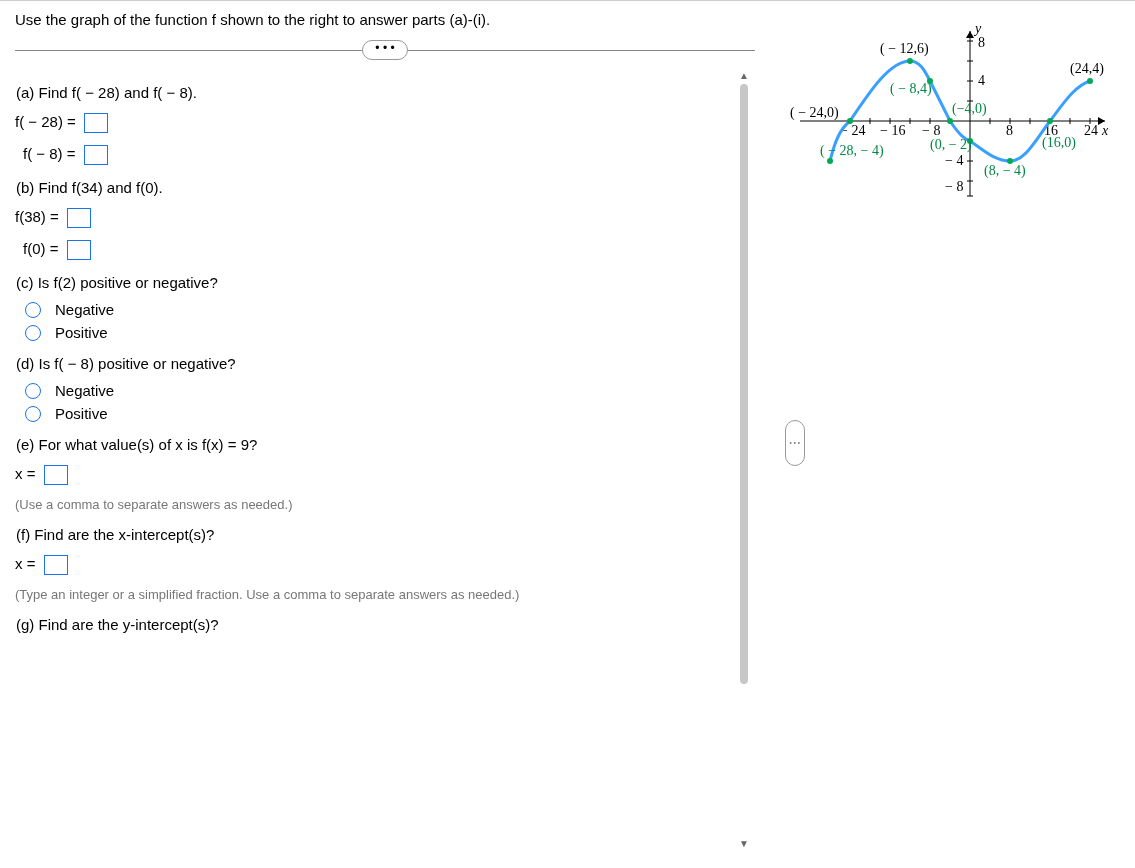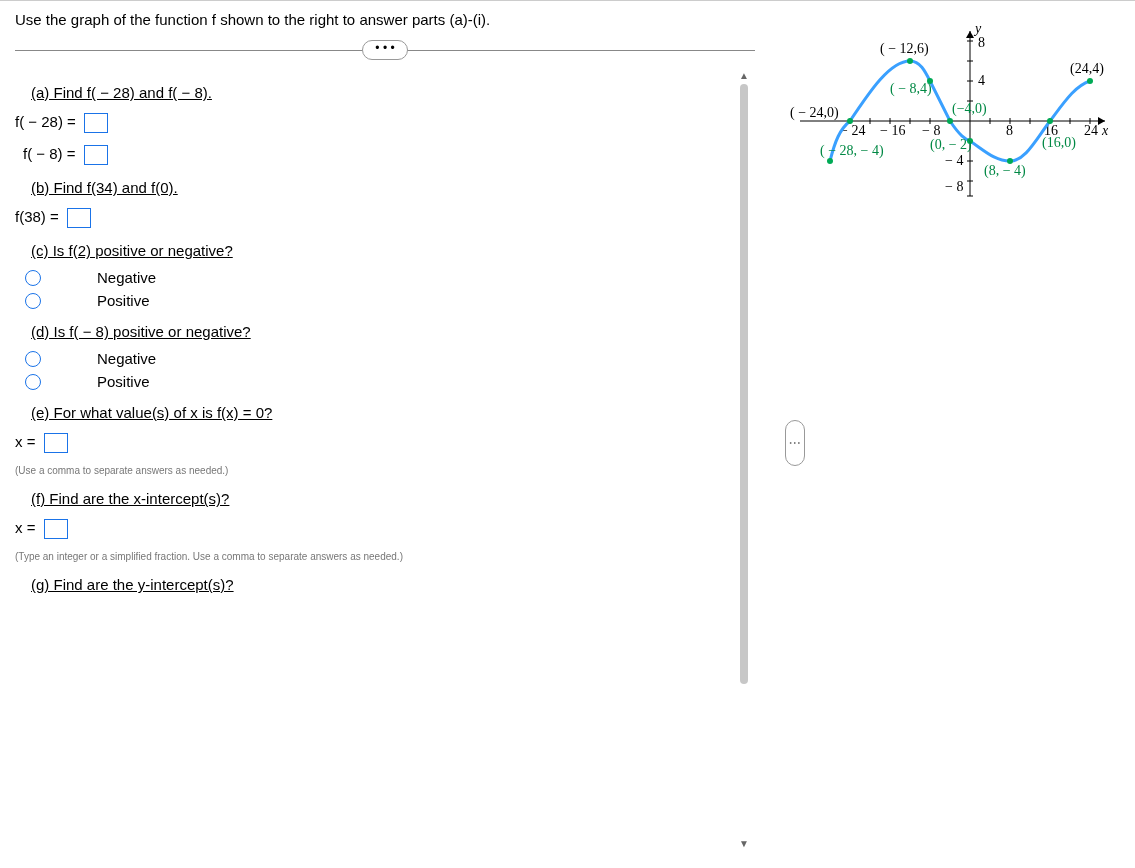--- a/index.html
+++ b/index.html
@@ -25,35 +25,35 @@
     border:1px solid #999; border-radius:10px; width:44px; height:18px;
     background:#fff; text-align:center; line-height:14px; font-size:12px;
     cursor:pointer;
   }
   .scroll-area {
     position:relative;
     height: 780px;
     overflow:hidden;
   }
   .content { padding-right:30px; }
-  .part { margin: 14px 0 10px 16px; text-decoration: underline; }
+  .part { margin: 14px 0 10px 1px; }
   .eqrow { margin: 12px 0; }
   .input-box {
     display:inline-block;
     width:22px; height:18px;
     border:1px solid #1a73e8;
     vertical-align:middle;
     margin-left:4px;
   }
-  .radio-row { margin:6px 0 6px 10px; display:flex; align-items:center;gap:42px; }
+  .radio-row { margin:6px 0 6px 10px; display:flex; align-items:center; }
   .radio-circle {
     width:14px; height:14px; border:1px solid #1a73e8; border-radius:50%;
     display:inline-block; margin-right:14px; flex-shrink:0; cursor:pointer;
   }
-  .hint { color:#777; font-size:10px; margin-top:2px;}
+  .hint { color:#777; font-size:13px; margin-top:2px;}
   
   .sb-track {
     position:absolute; right:6px; top:0; bottom:0; width:10px;
   }
   .sb-arrow {
     position:absolute; left:0; width:10px; height:12px;
     color:#666; font-size:10px; text-align:center; line-height:12px;
     cursor:pointer;
   }
   .sb-arrow.up { top:0; }
@@ -104,20 +104,24 @@
         <div class="eqrow" style="margin-left:8px;">
           <span>f( − 8) =</span>
           <span class="input-box"></span>
         </div>
 
         <div class="part">(b) Find f(34) and f(0).</div>
         <div class="eqrow">
           <span>f(38) =</span>
           <span class="input-box"></span>
         </div>
+        <div class="eqrow" style="margin-left:8px;">
+          <span>f(0) =</span>
+          <span class="input-box"></span>
+        </div>
 
         <div class="part">(c) Is f(2) positive or negative?</div>
         <div class="radio-row">
           <span class="radio-circle"></span>
           <span>Negative</span>
         </div>
         <div class="radio-row">
           <span class="radio-circle"></span>
           <span>Positive</span>
         </div>
@@ -125,21 +129,21 @@
         <div class="part">(d) Is f( − 8) positive or negative?</div>
         <div class="radio-row">
           <span class="radio-circle"></span>
           <span>Negative</span>
         </div>
         <div class="radio-row">
           <span class="radio-circle"></span>
           <span>Positive</span>
         </div>
 
-        <div class="part">(e) For what value(s) of x is f(x) = 0?</div>
+        <div class="part">(e) For what value(s) of x is f(x) = 9?</div>
         <div class="eqrow">
           <span>x =</span>
           <span class="input-box"></span>
         </div>
         <div class="hint">(Use a comma to separate answers as needed.)</div>
 
         <div class="part">(f) Find are the x-intercept(s)?</div>
         <div class="eqrow">
           <span>x =</span>
           <span class="input-box"></span>

